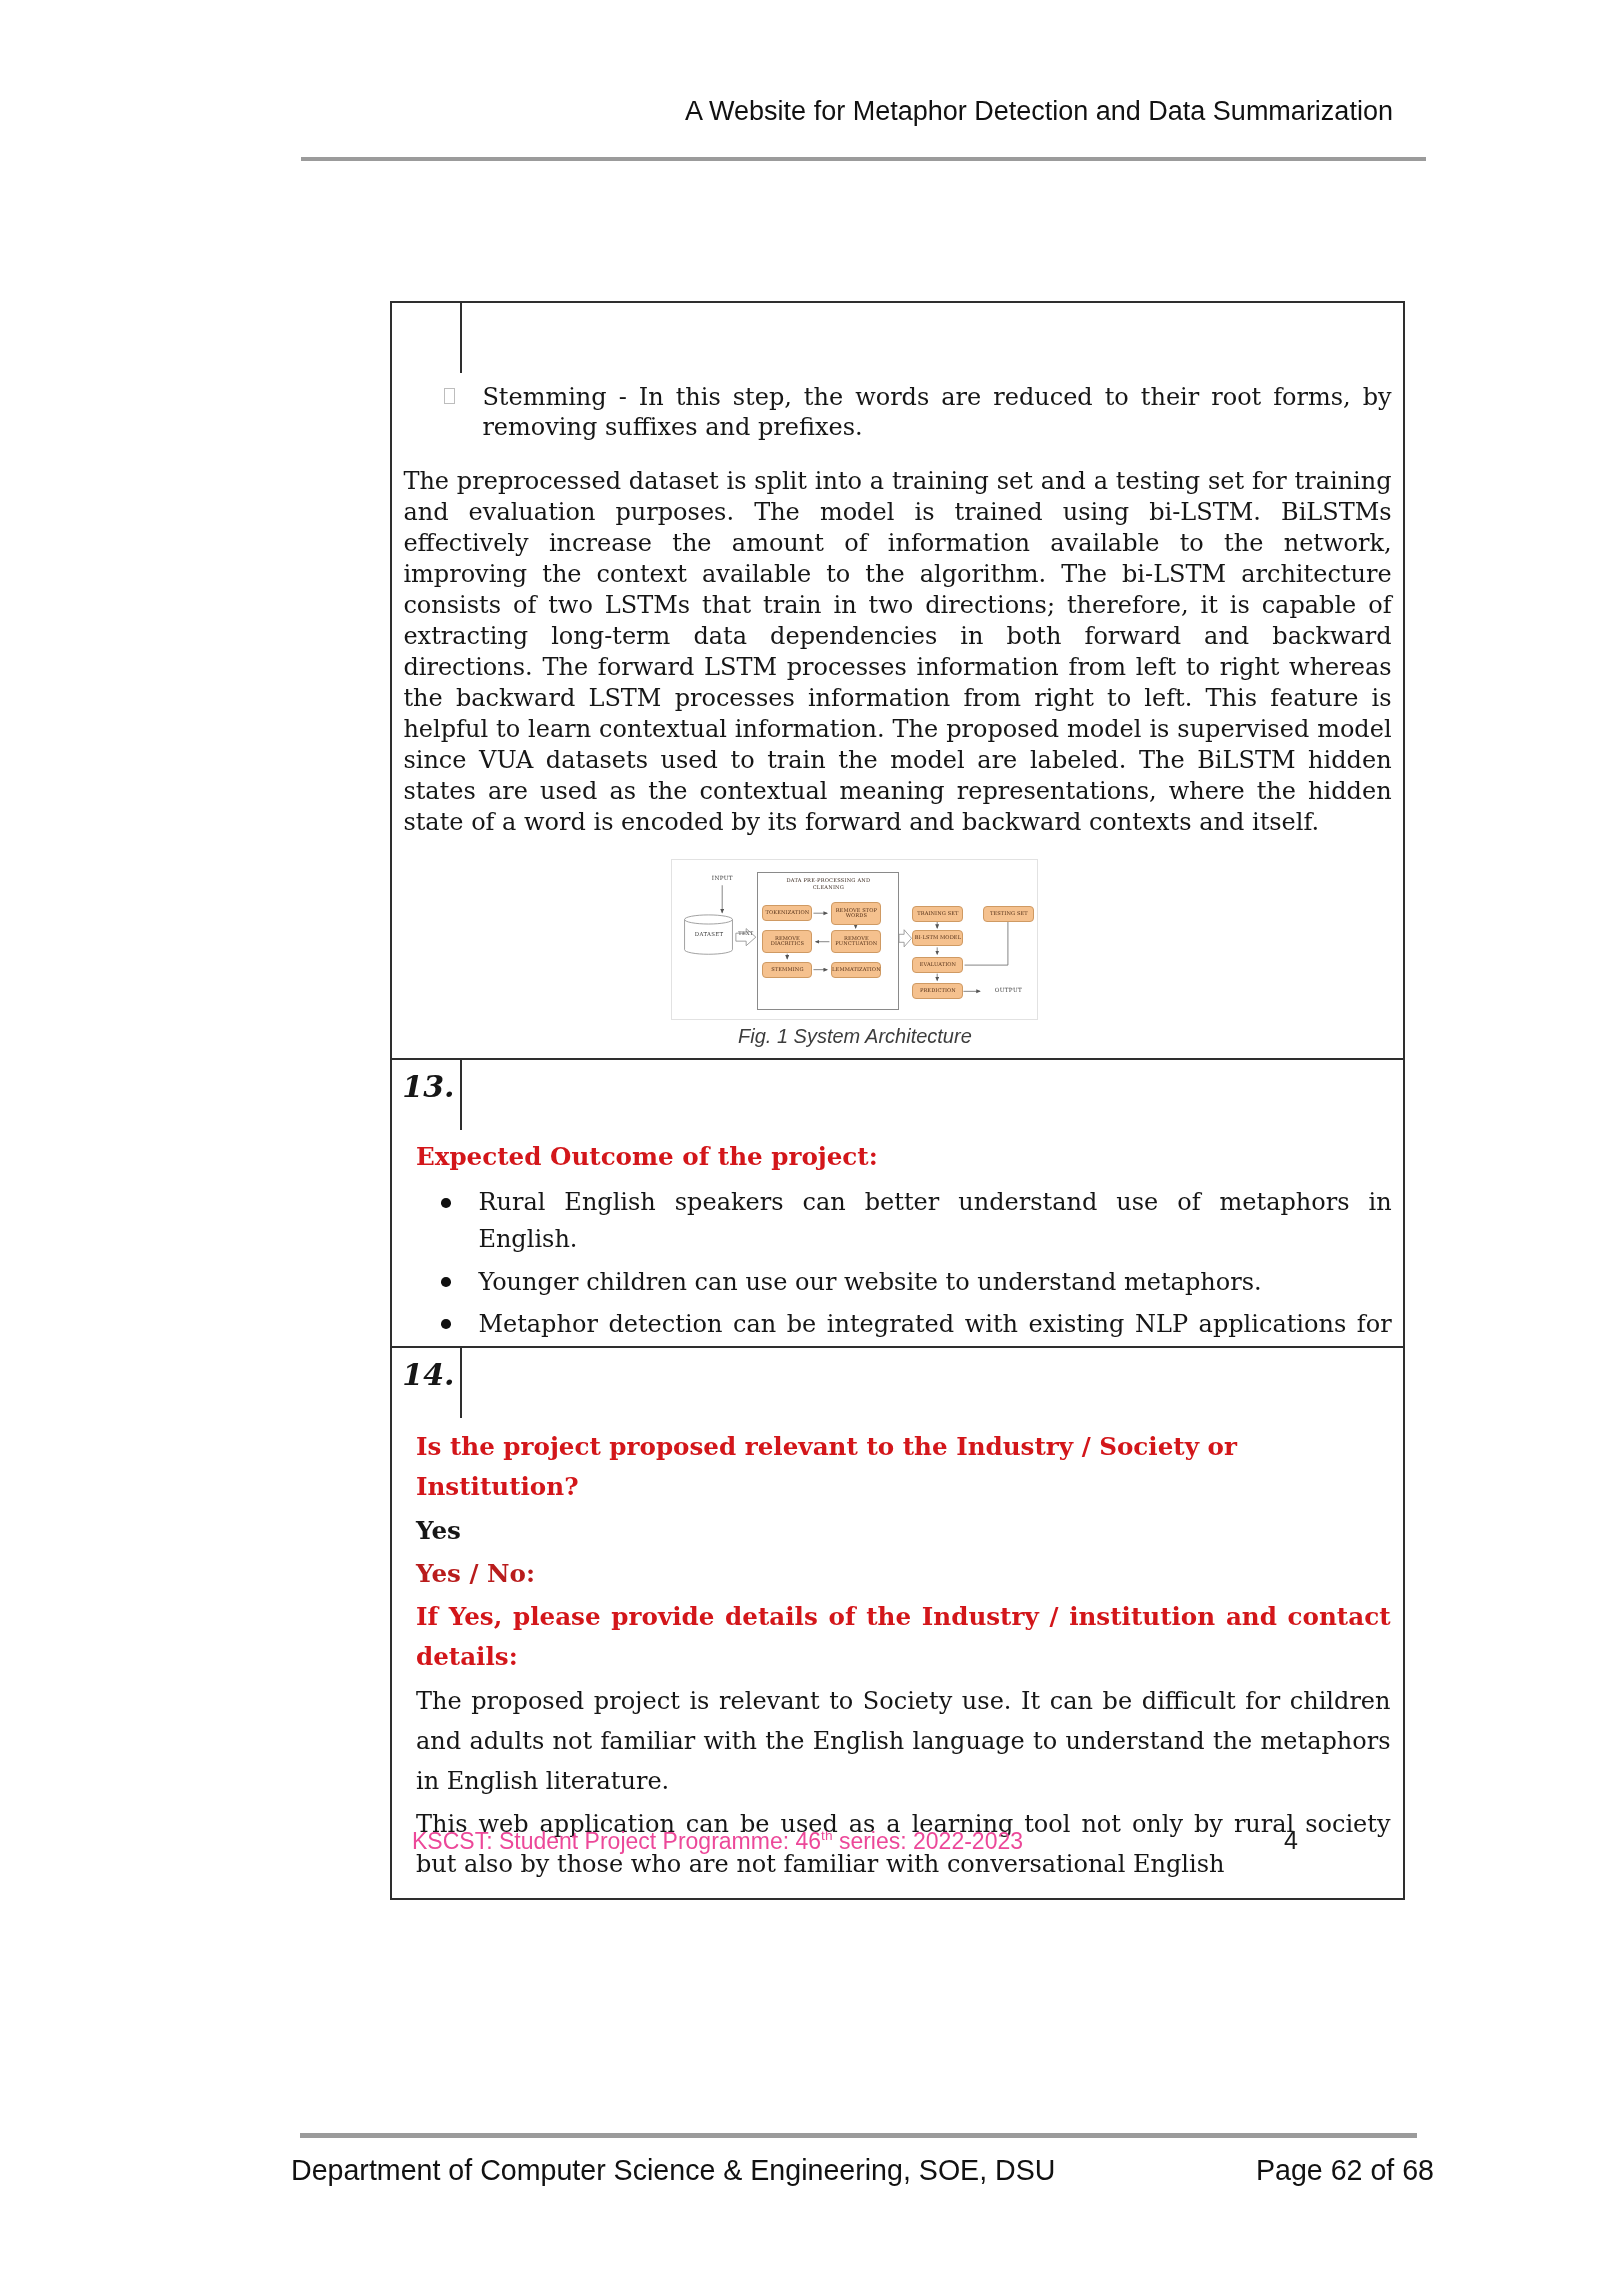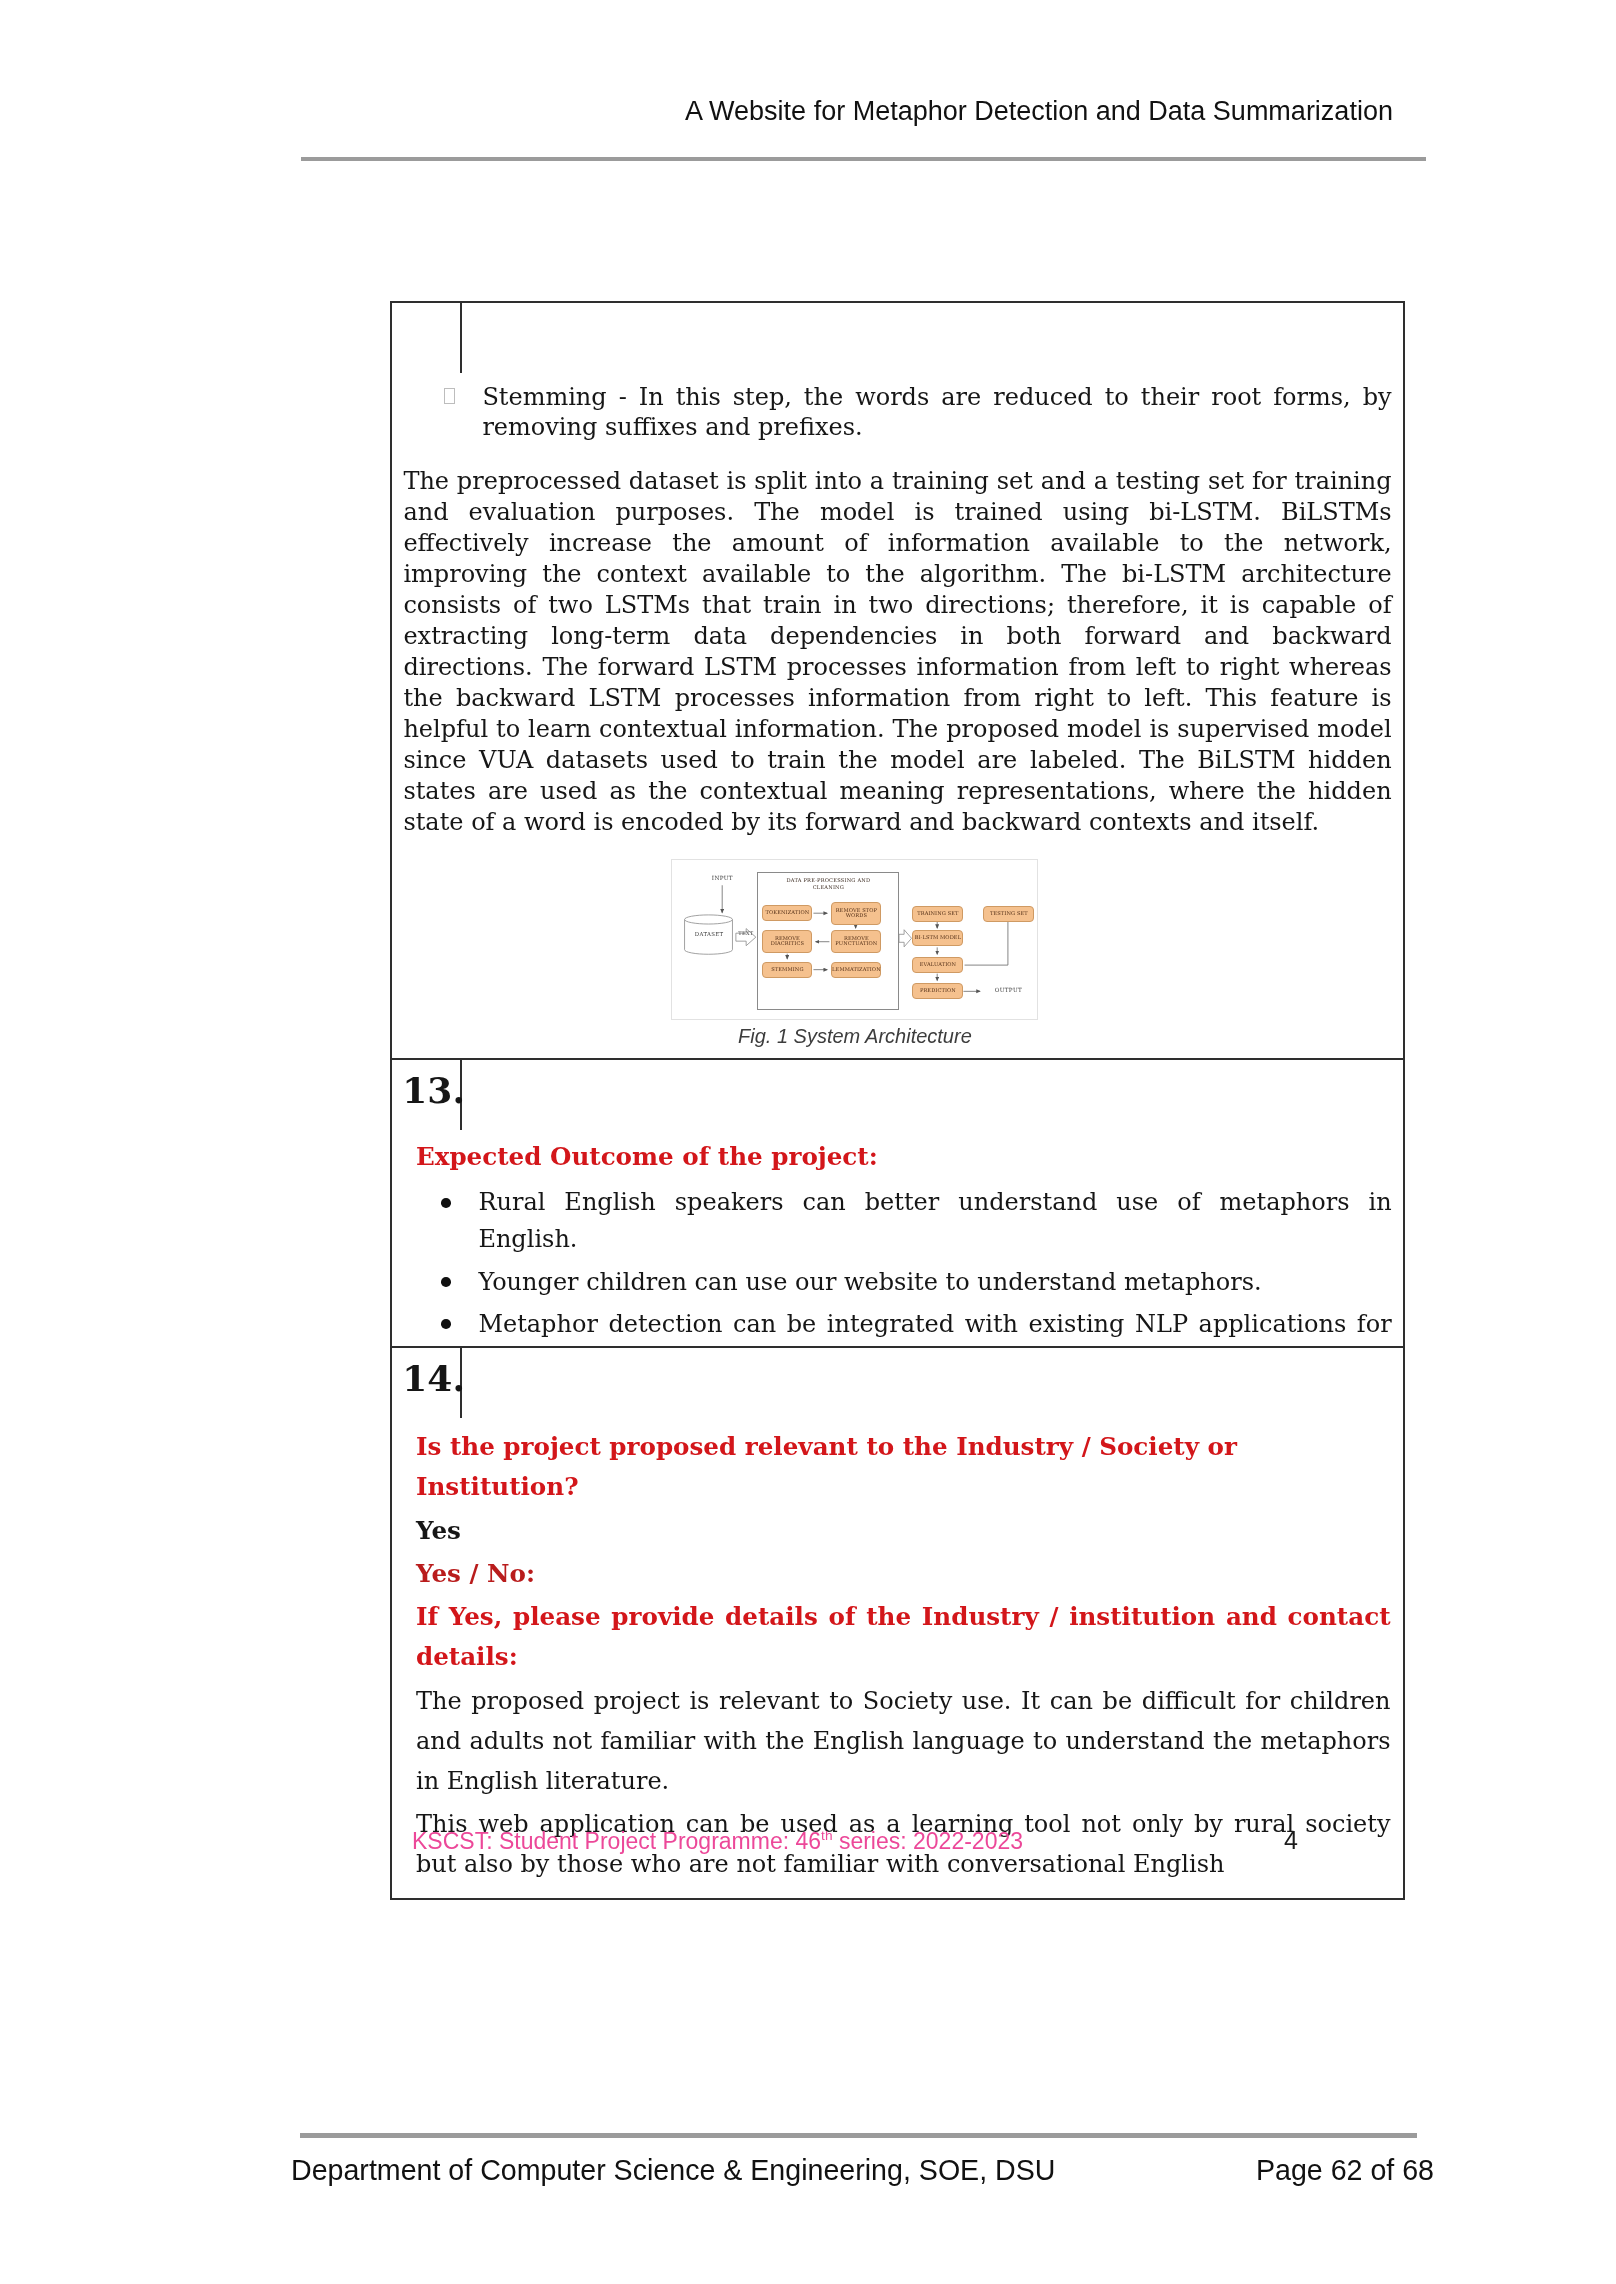--- a/index.html
+++ b/index.html
@@ -17,21 +17,21 @@
 
   
   .doc-table { position:absolute; left:390px; top:301px; width:1015px;
                border:2.3px solid #2e2e2e; }
   .trow { display:flex; overflow:hidden;flex-direction:column; }
   .trow + .trow { border-top:2.3px solid #2e2e2e; }
   .row-12 { height:755px; }
   .row-13 { height:288px; }
   .row-14 { height:552px; }
   .num-col { width:70px; flex:0 0 70px; border-right:2.3px solid #2e2e2e;
-             font-weight:bold; font-size:36px; padding:9px 0 0 10.3px; }
+             font-weight:bold; font-size:30px; padding:9px 0 0 10.3px;font-style:italic; }
   .content-col { flex:1; padding:6.9px 11.4px 0 11.4px; overflow:hidden; }
 
   
   .sq-bullets { list-style:none; margin-top:2.3px; }
   .sq-bullets li { position:relative; padding-left:79px; font-size:24px; line-height:30px;
                    text-align:justify; }
   .sq-icon { position:absolute; left:41px; top:5.7px; width:11px; height:16px;
              border:1.7px solid #bdbdbd; background:#fff; }
   .pre-paragraph { margin-top:24px; font-size:24px; line-height:31px; text-align:justify; }
 

